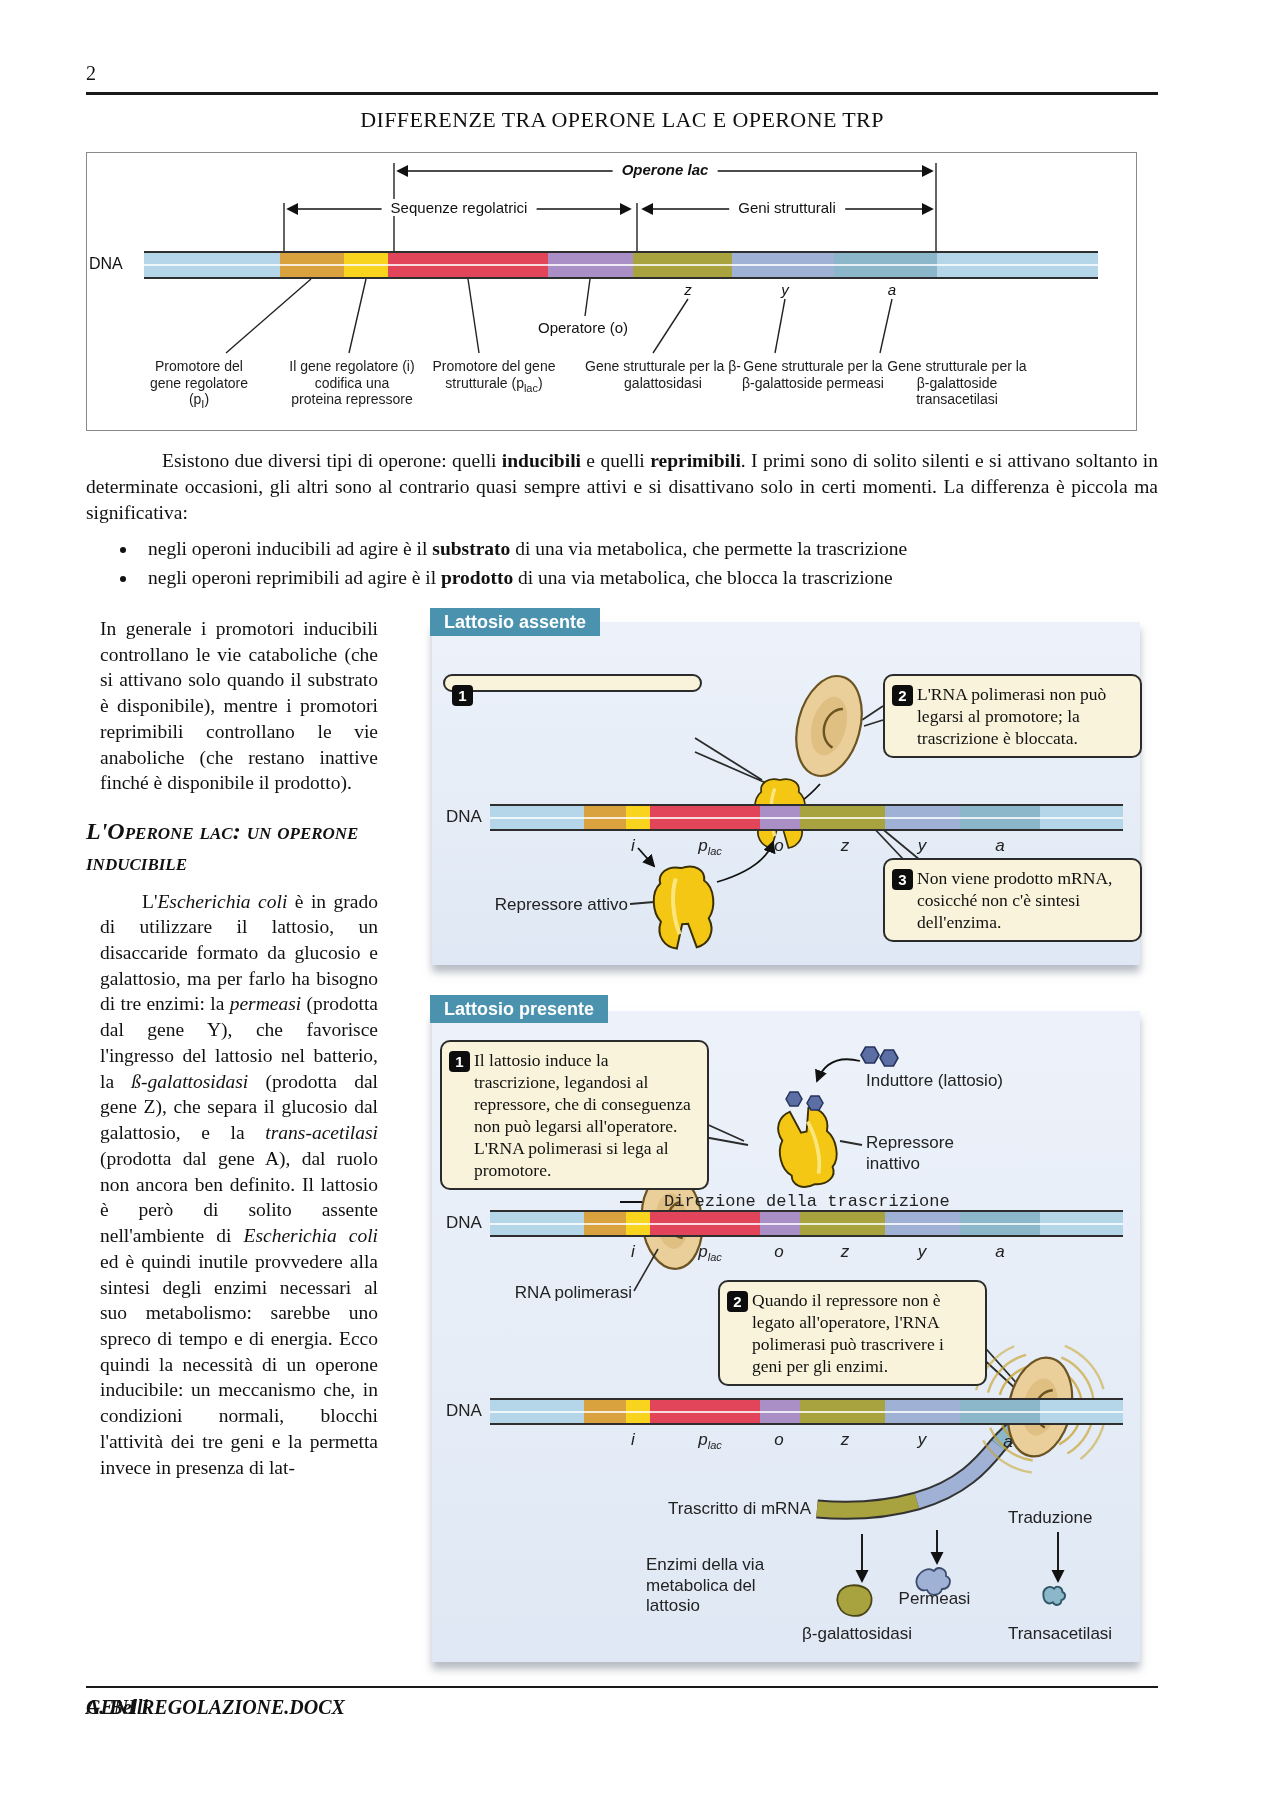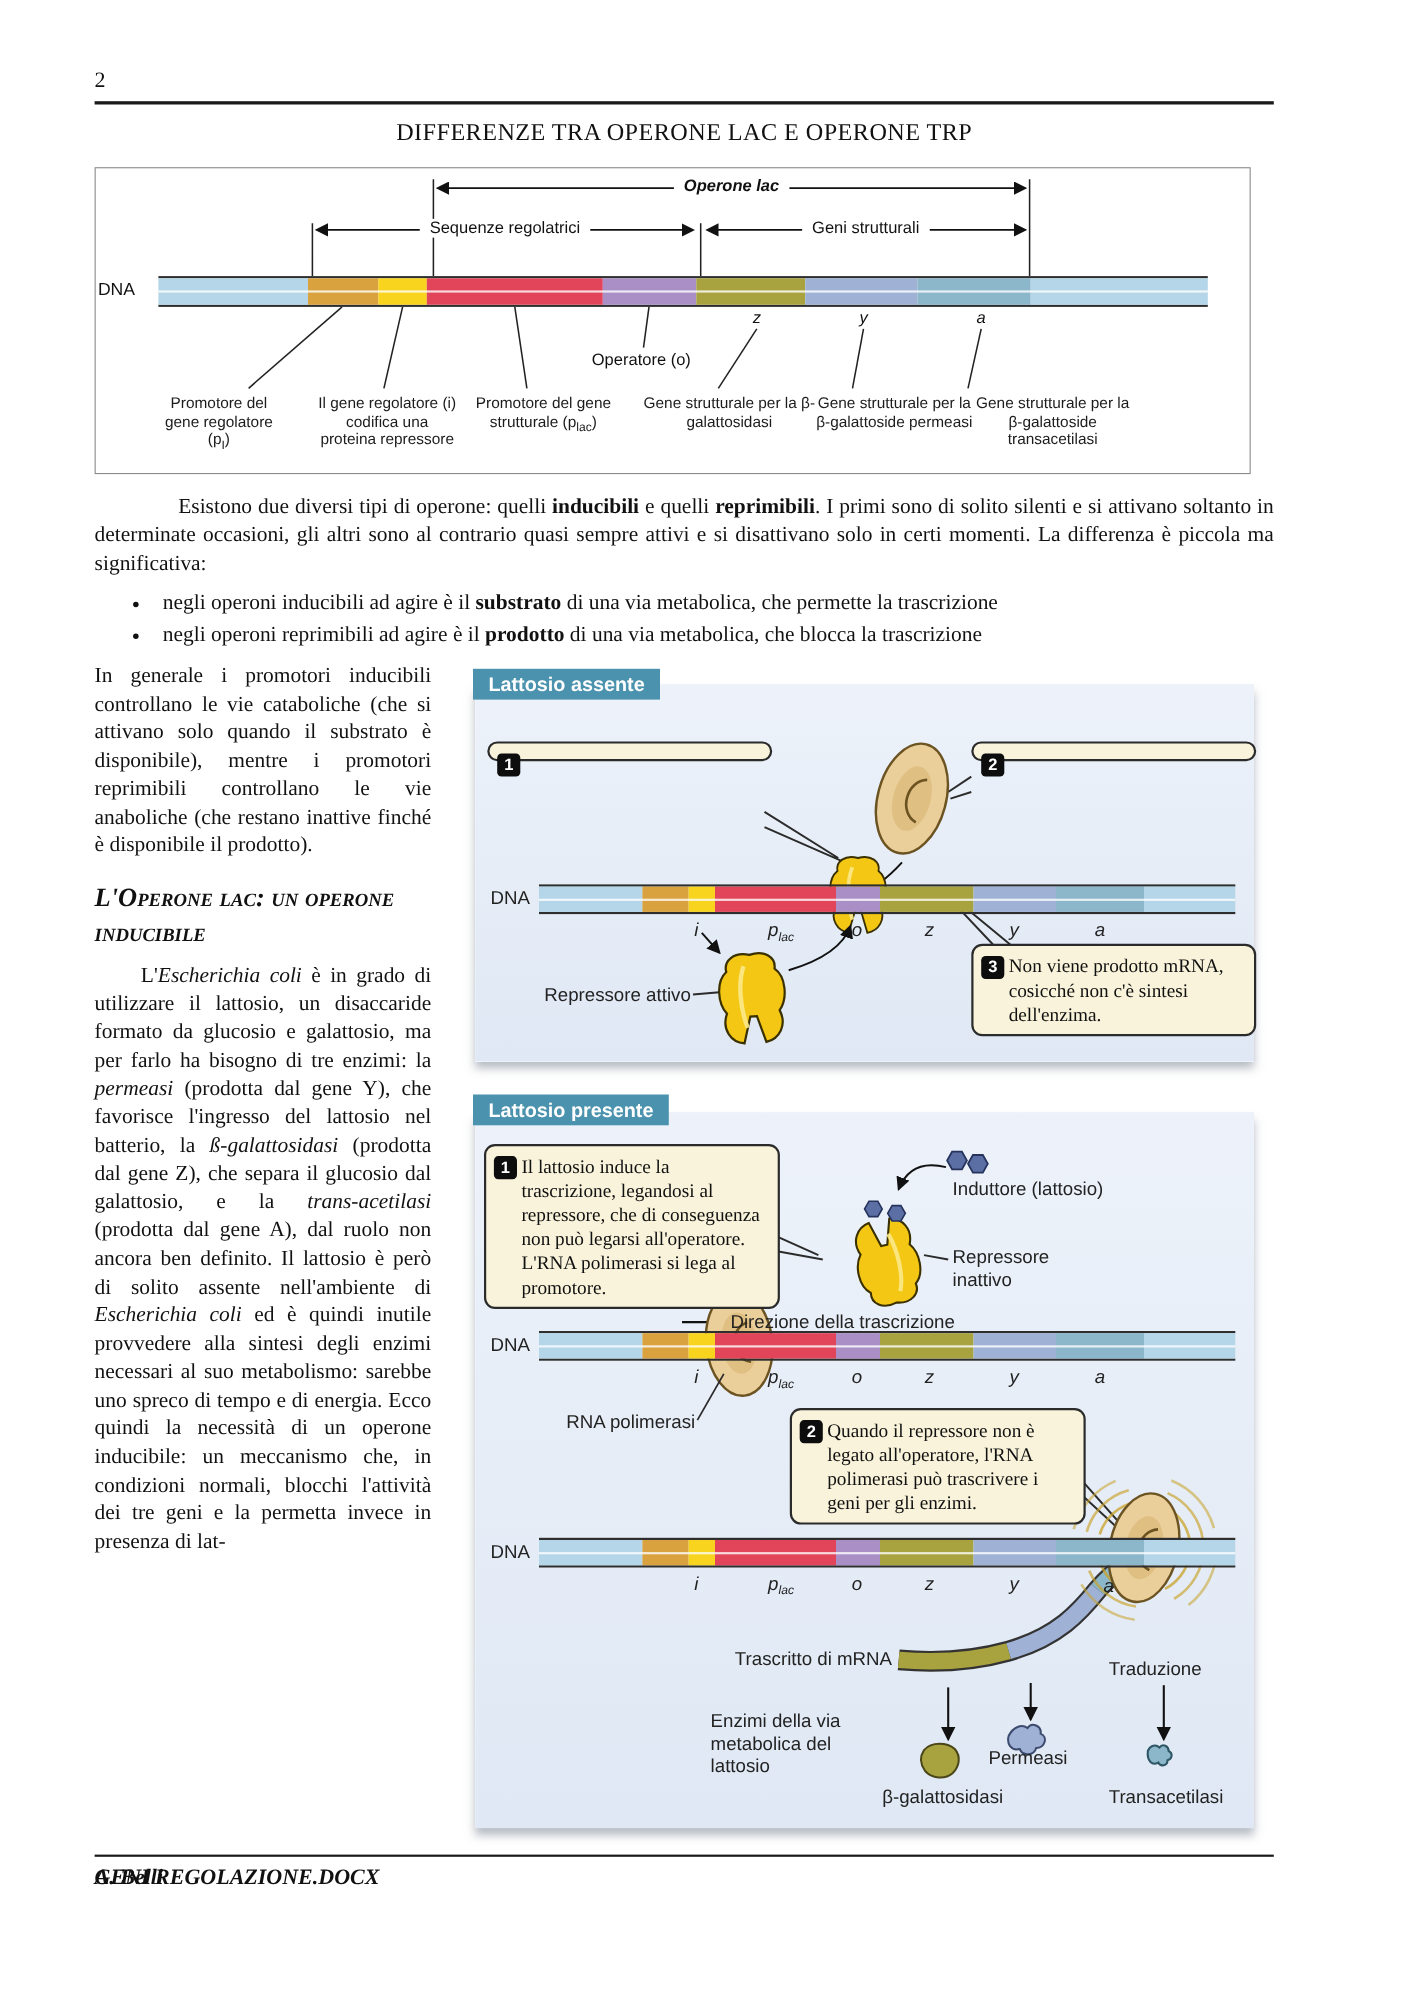--- a/index.html
+++ b/index.html
@@ -25,21 +25,21 @@
   
   .dnabar{position:absolute;display:flex;border-top:2px solid #2e2e2e;border-bottom:2px solid #2e2e2e;}
   .dnabar::after{content:"";position:absolute;left:0;right:0;top:50%;margin-top:-1px;height:2px;
                  background:rgba(255,255,255,.8);}
   .dnabar span{height:100%;}
   
   .intro{top:448px;left:86px;width:1072px;font-size:19.5px;line-height:1.34;text-align:justify;text-indent:76px;}
   .bullets{top:534px;left:120px;width:1010px;font-size:19.5px;line-height:1.42;margin:0;padding:0 0 0 18px;}
   .bullets li{margin:1px 0;padding-left:10px;}
   .leftcol{top:602px;left:86px;width:306px;}
-  .leftcol p{margin:0;font-size:19.5px;line-height:1.32;text-align:justify;hyphens:auto;}
+  .leftcol p{margin:14px;font-size:19.5px;line-height:1.32;text-align:justify;hyphens:auto;}
   .lcp2{text-indent:42px;margin-top:6px !important;}
   .lchead{margin:20px 0 10px 0;font-style:italic;font-weight:bold;font-variant:small-caps;
           font-size:24px;line-height:1.3;}
   
   .panel{position:absolute;padding-left:46px;}
   .panelbg{position:absolute;background:linear-gradient(#edf2fa,#dfe8f4);
            box-shadow:0 7px 8px rgba(110,120,135,.5);}
   .pbadge{position:absolute;background:#4a92ad;color:#fff;padding:0 14px;
           font:bold 18px/28px "Liberation Sans",sans-serif;white-space:nowrap;}
   .panel svg{position:absolute;left:0;top:0;}
@@ -181,20 +181,21 @@
       </g>
 
       <path d="M285,274 Q332,260 341,234" fill="none" stroke="#111" stroke-width="1.8" marker-end="url(#p1ah)"></path>
     </svg>
 
     <div class="callout" style="left:11px;top:66px;width:214px;">
       <span class="cnum">1</span>
     </div>
     <div class="callout" style="left:451px;top:66px;width:214px;">
       <span class="cnum">2</span>
+      <span>L'RNA polimerasi non può legarsi al promotore; la trascrizione è bloccata.</span>
     </div>
     <div class="callout" style="left:451px;top:250px;width:214px;">
       <span class="cnum">3</span>
       <span>Non viene prodotto mRNA, cosicché non c'è sintesi dell'enzima.</span>
     </div>
 
     <div class="dnabar" style="left:58px;top:196px;width:633px;height:23px;">
       <span style="width: 94px; background: rgb(181, 214, 232);"></span>
       <span style="width: 42px; background: rgb(217, 162, 63);"></span>
       <span style="width: 24px; background: rgb(248, 212, 31);"></span>
@@ -294,21 +295,21 @@
       </g>
     </svg>
 
     <div class="callout" style="left:8px;top:45px;width:224px;">
       <span class="cnum">1</span>
       <span>Il lattosio induce la trascrizione, legandosi al repressore, che di conseguenza non può legarsi all'operatore. L'RNA polimerasi si lega al promotore.</span>
     </div>
 
     <div class="plab multi" style="left:434px;top:76px;width:140px;">Induttore (lattosio)</div>
     <div class="plab multi" style="left:434px;top:138px;width:140px;">Repressore inattivo</div>
-    <div class="plab" style="left:232px;top:197px;">Direzione della trascrizione</div>
+    <div class="plab" style="left:232px;top:197px;font-family:Liberation Mono, monospace;">Direzione della trascrizione</div>
 
     <div class="dnabar" style="left:58px;top:215px;width:633px;height:23px;">
       <span style="width: 94px; background: rgb(181, 214, 232);"></span>
       <span style="width: 42px; background: rgb(217, 162, 63);"></span>
       <span style="width: 24px; background: rgb(248, 212, 31);"></span>
       <span style="width: 110px; background: rgb(226, 69, 90);"></span>
       <span style="width: 40px; background: rgb(169, 143, 198);"></span>
       <span style="width: 85px; background: rgb(169, 163, 63);"></span>
       <span style="width: 75px; background: rgb(159, 178, 214);"></span>
       <span style="width: 80px; background: rgb(140, 182, 201);"></span>

